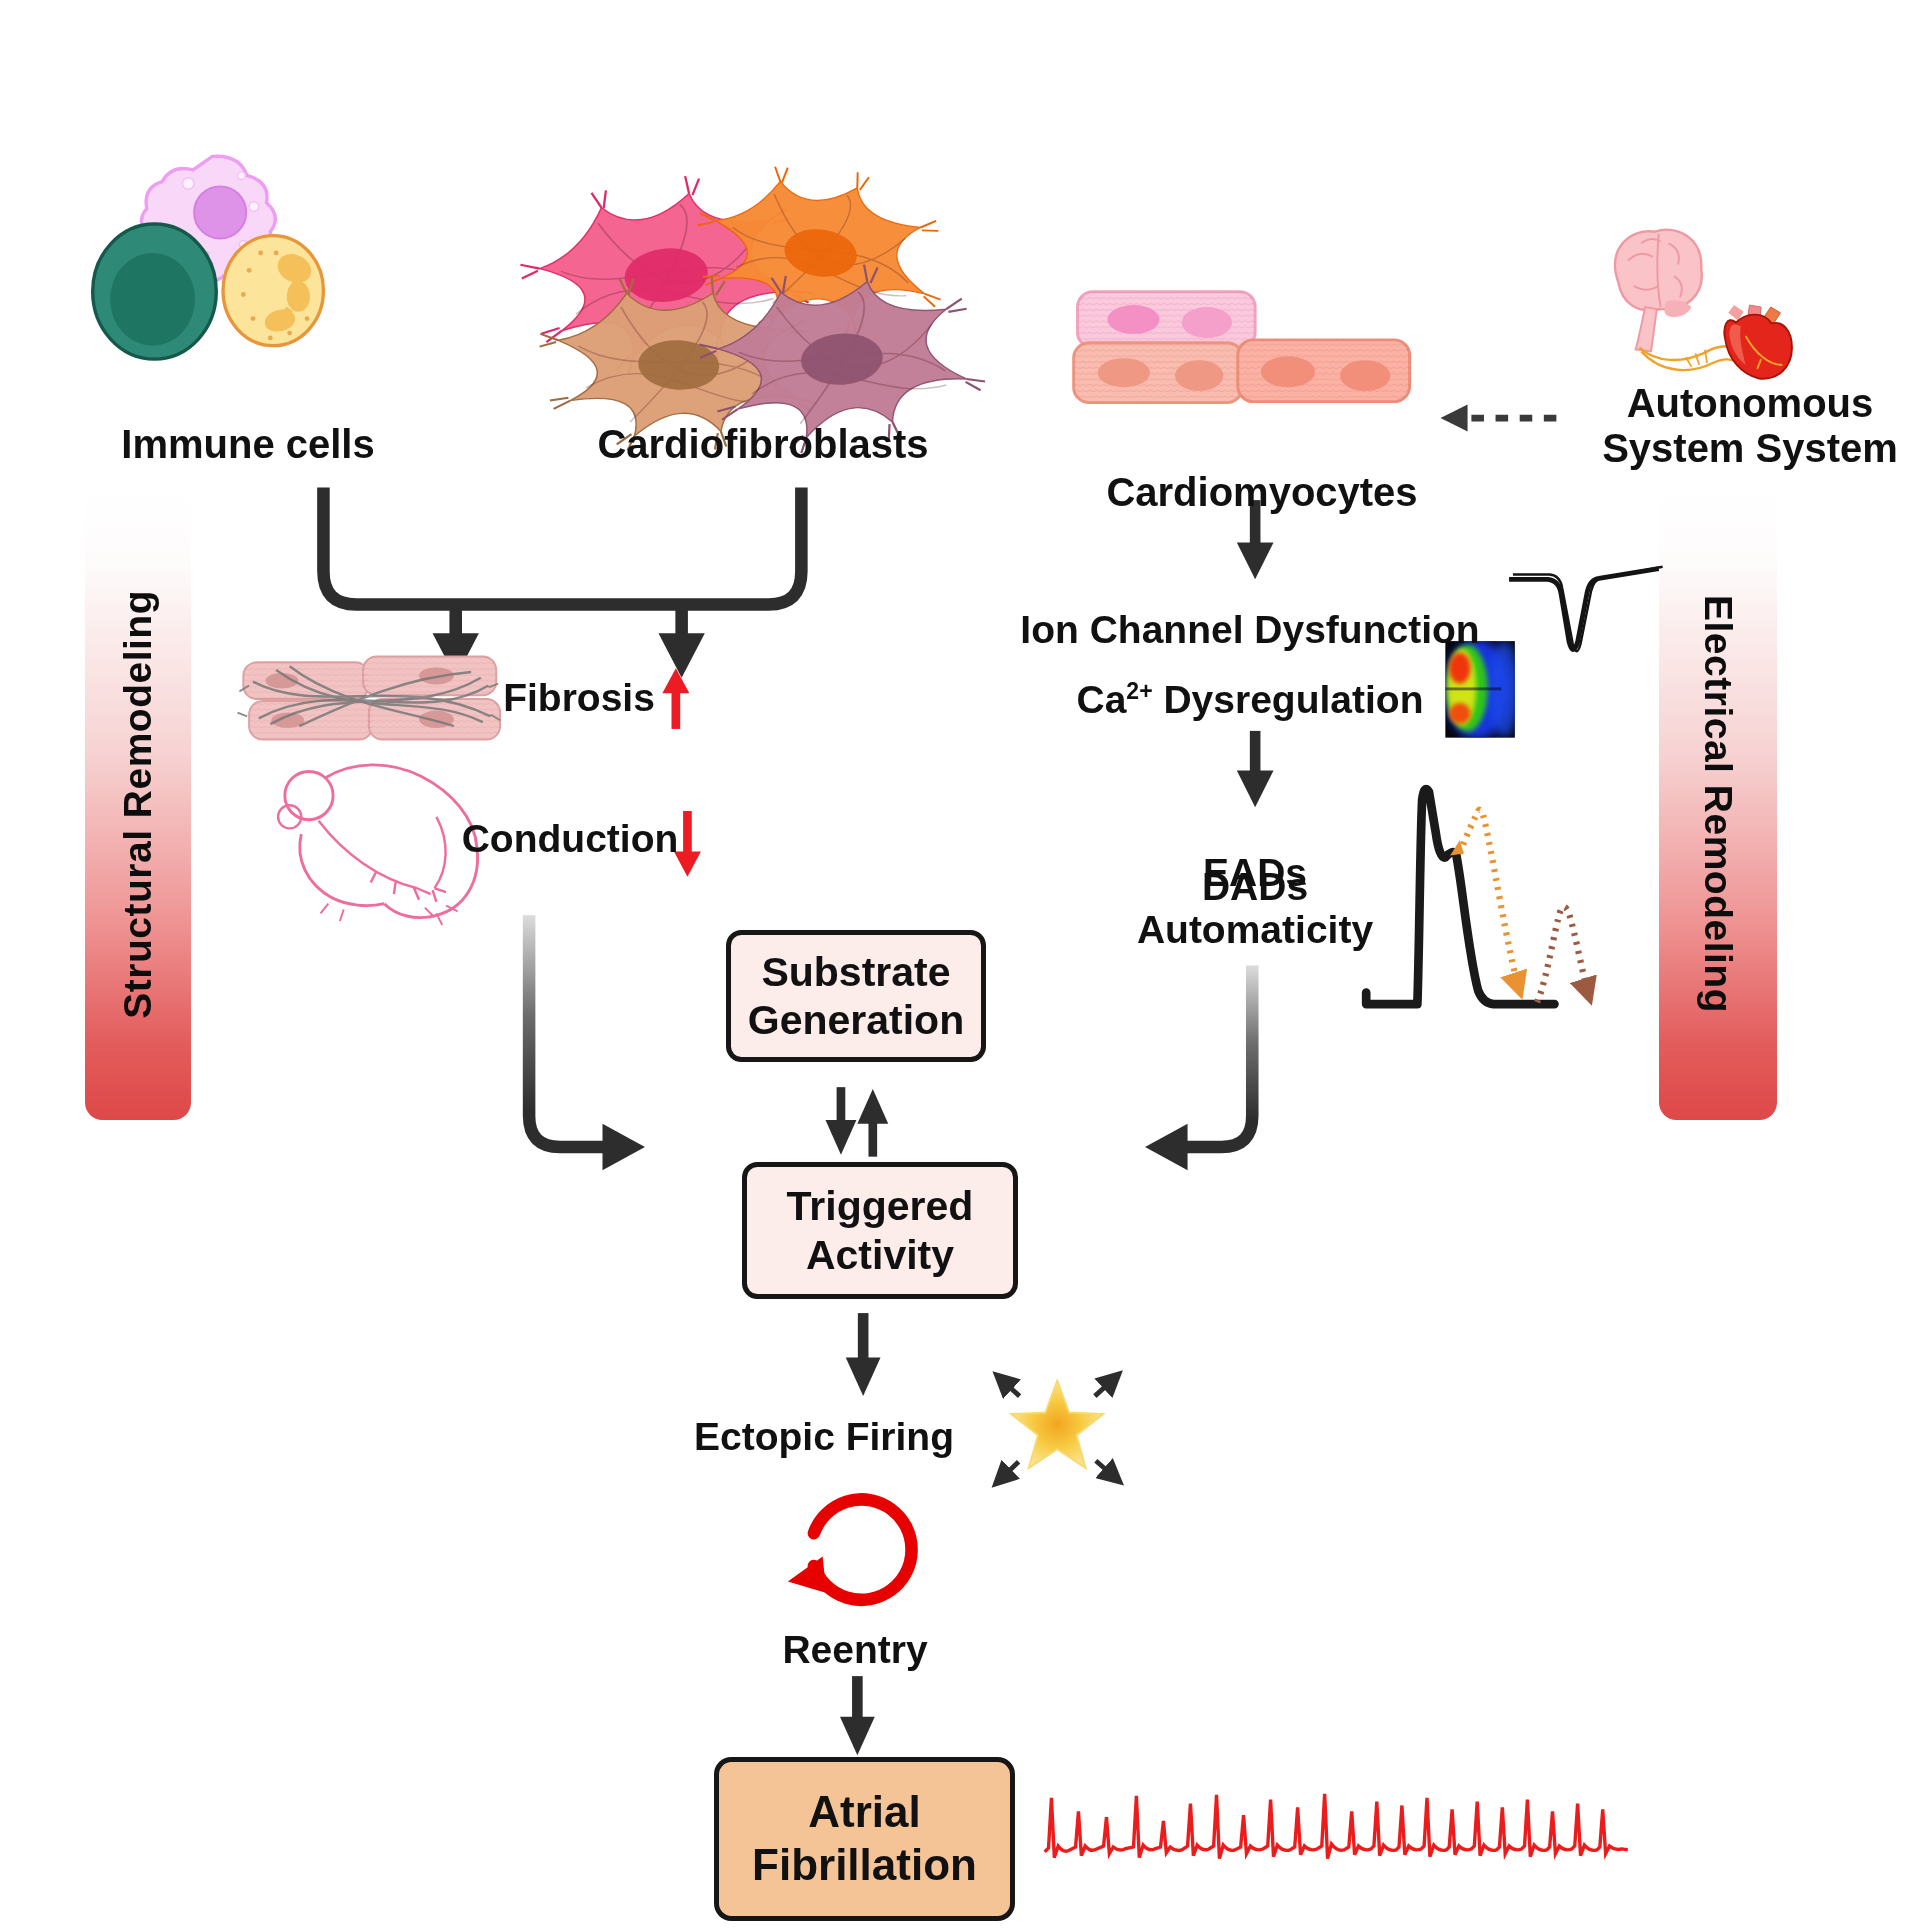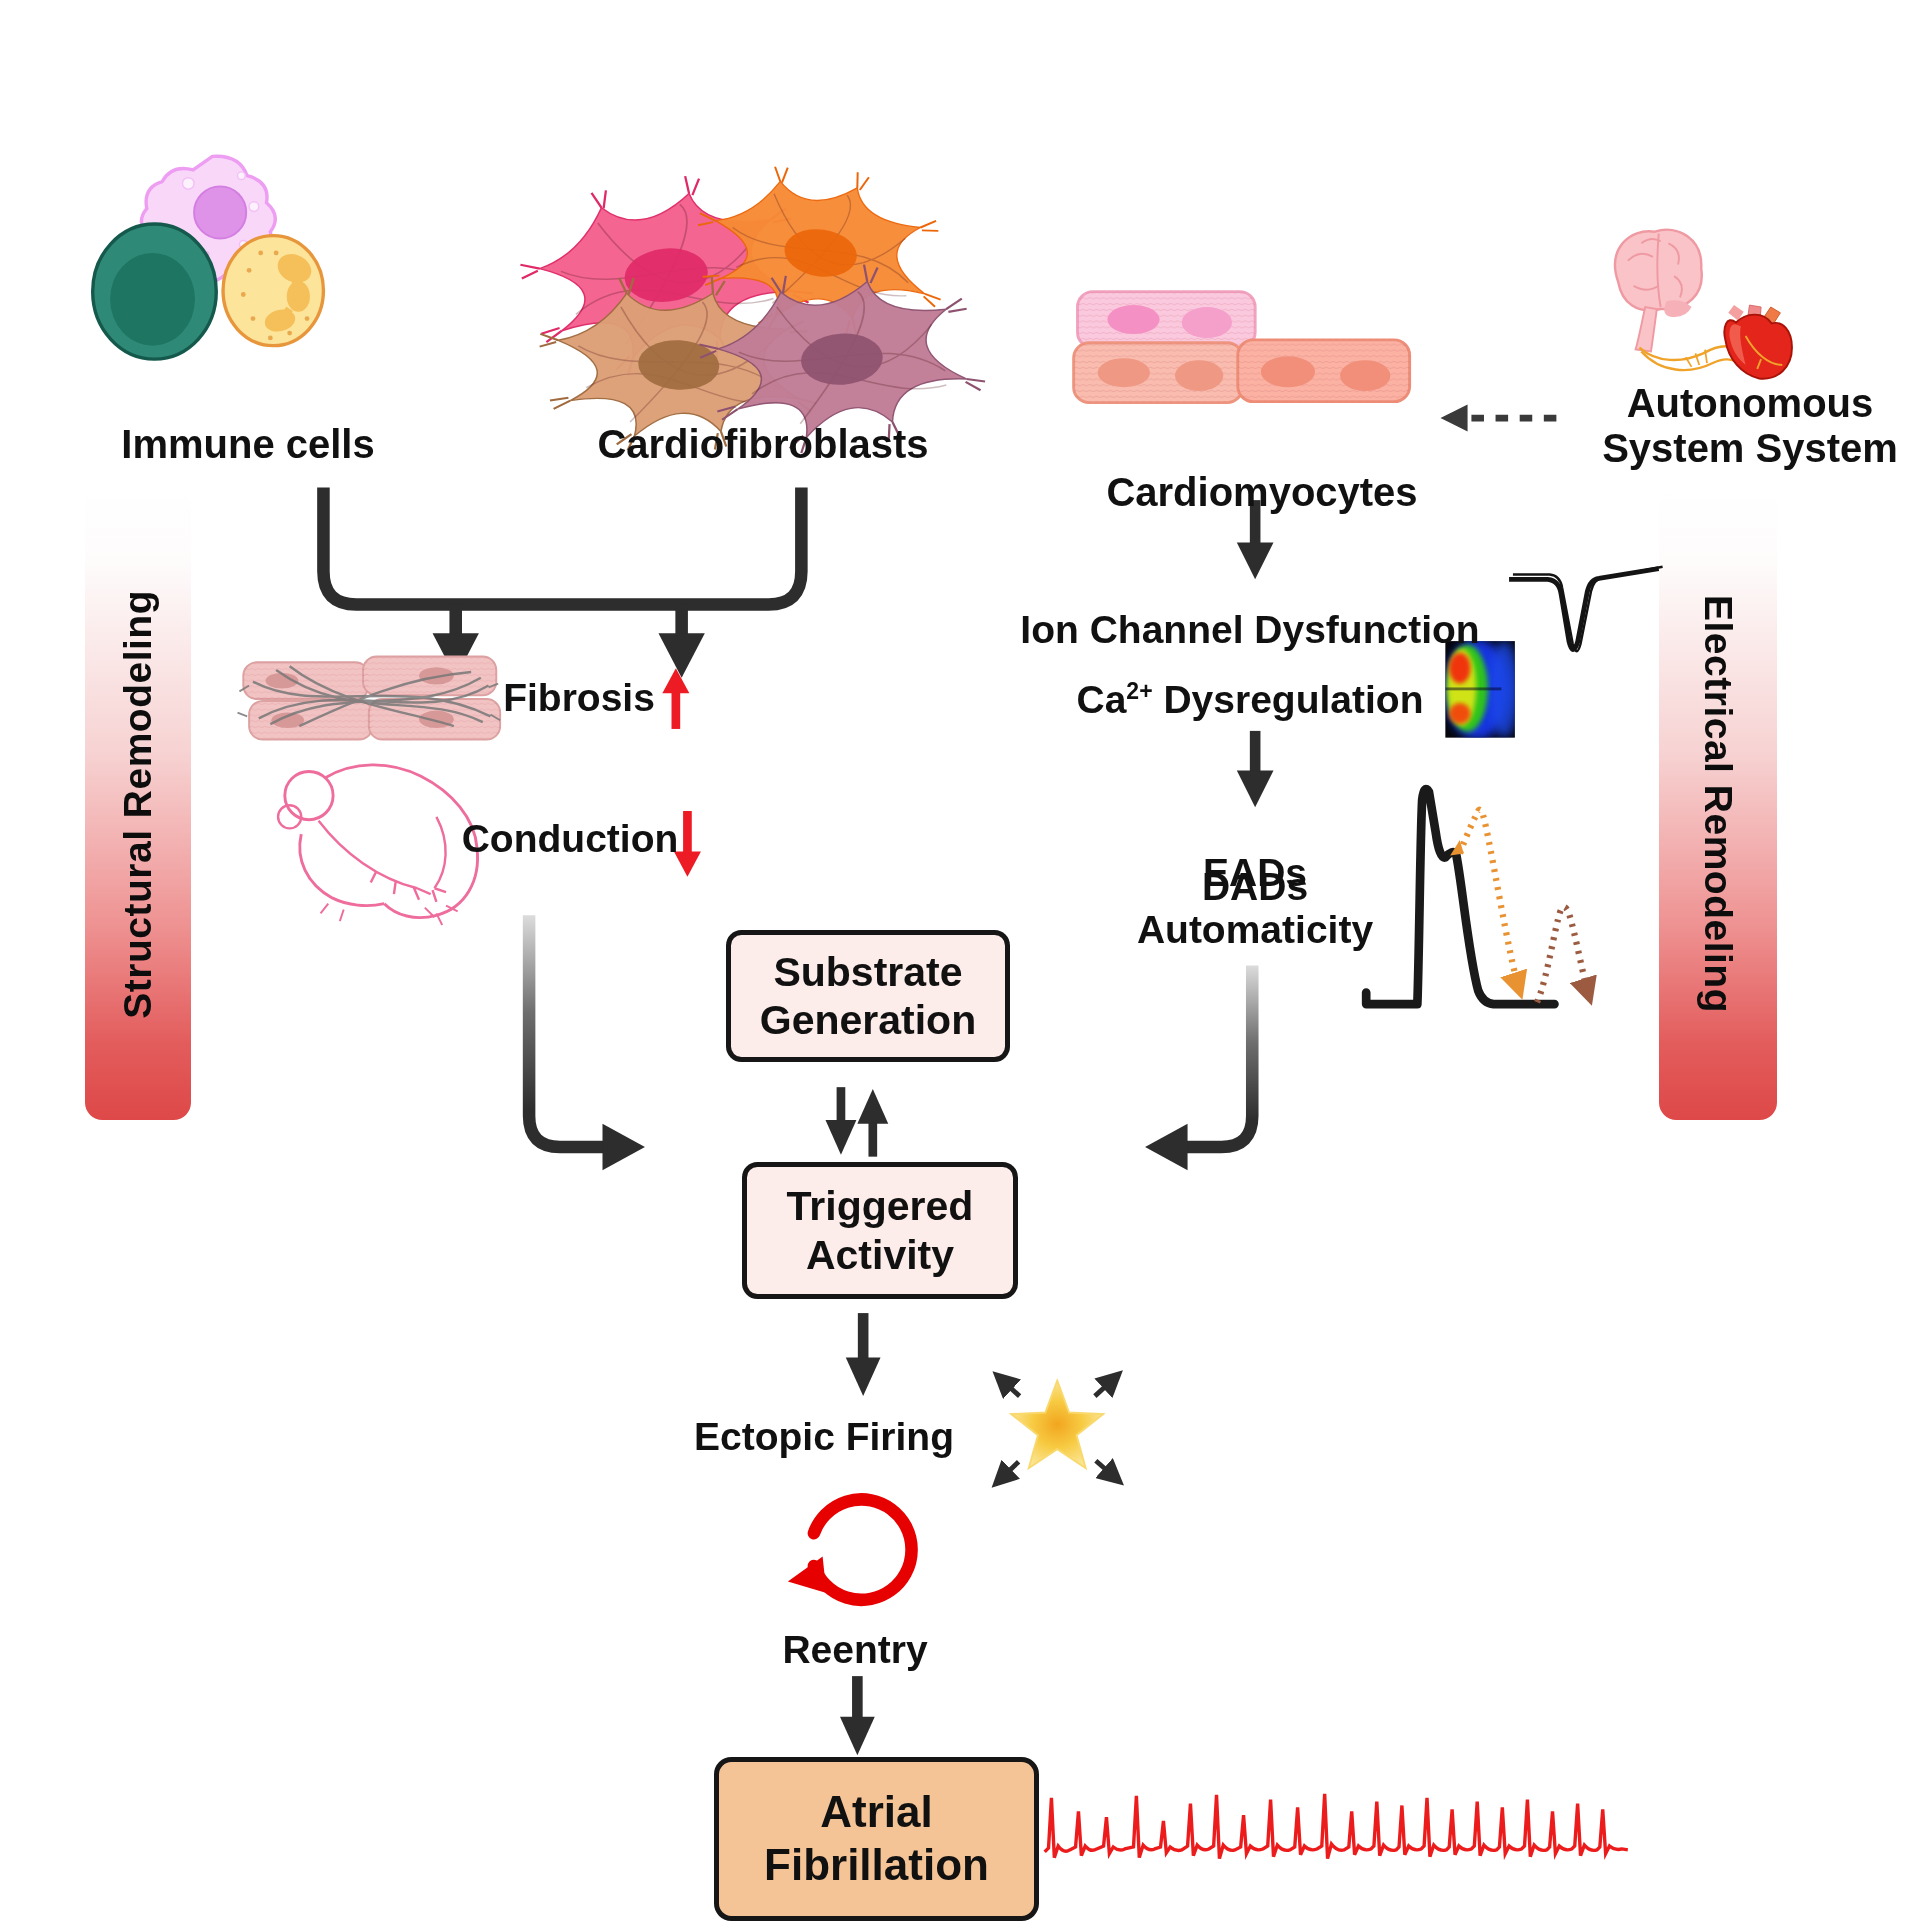--- a/index.html
+++ b/index.html
@@ -311,31 +311,31 @@
   <div class="lbl s40" style="left:570px;top:817px;">Conduction</div>
 
   <div class="lbl s40" style="left:1250px;top:608px;">Ion Channel Dysfunction</div>
   <div class="lbl s40" style="left:1250px;top:678px;">
     <span>Ca</span><sup class="ca">2+</sup><span> Dysregulation</span>
   </div>
   <div class="lbl s40" style="left:1255px;top:811px;margin-top:40px;">EADs</div>
   <div class="lbl s40" style="left:1255px;top:839px;margin-top:26px;">DADs</div>
   <div class="lbl s40" style="left:1255px;top:908px;">Automaticity</div>
 
-  <div class="node" style="left:726px;top:930px;width:284px;height:132px;">
+  <div class="node" style="left:726px;top:930px;width:260px;height:132px;">
     <span>Substrate</span>
     <span>Generation</span>
   </div>
   <div class="node" style="left:726px;top:1162px;width:276px;height:137px;margin-left:16px;">
     <span>Triggered</span>
     <span>Activity</span>
   </div>
 
   <div class="lbl s40" style="left:824px;top:1415px;">Ectopic Firing</div>
   <div class="lbl s40" style="left:855px;top:1628px;">Reentry</div>
 
-  <div class="node af" style="left:714px;top:1757px;width:325px;height:164px;">
+  <div class="node af" style="left:714px;top:1757px;width:301px;height:164px;">
     <span>Atrial</span>
     <span>Fibrillation</span>
   </div>
 
 </div>
 
 
 </body></html>

